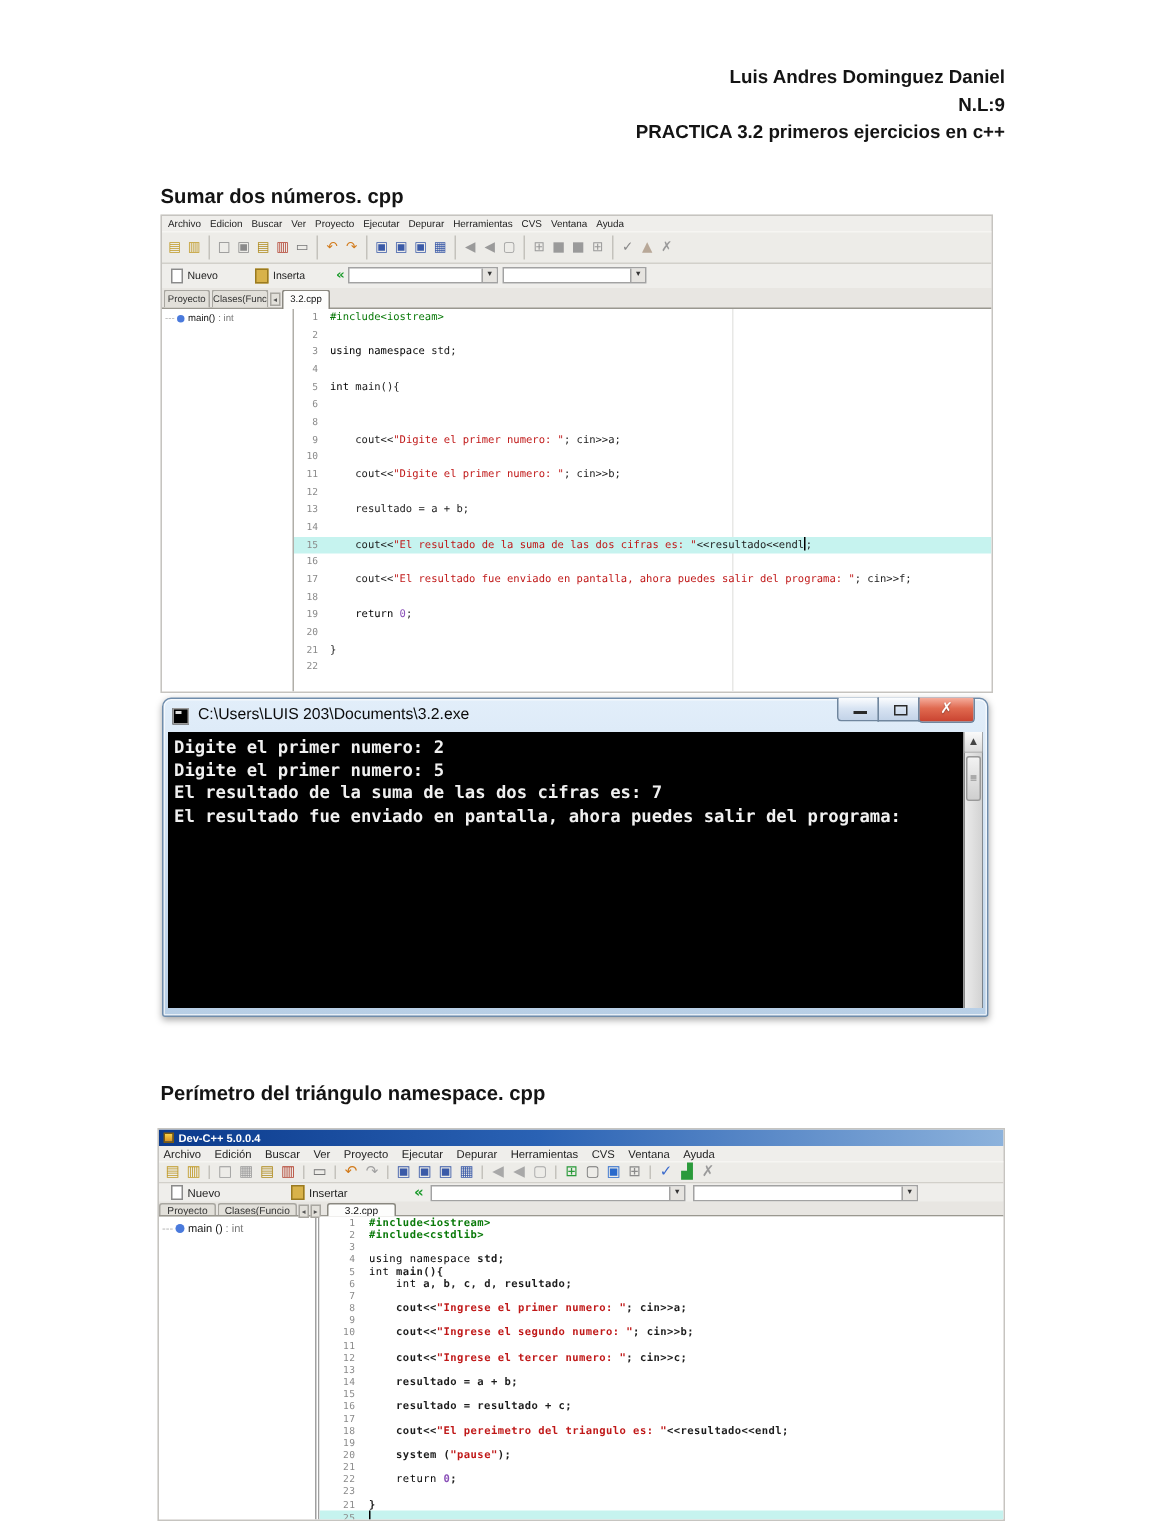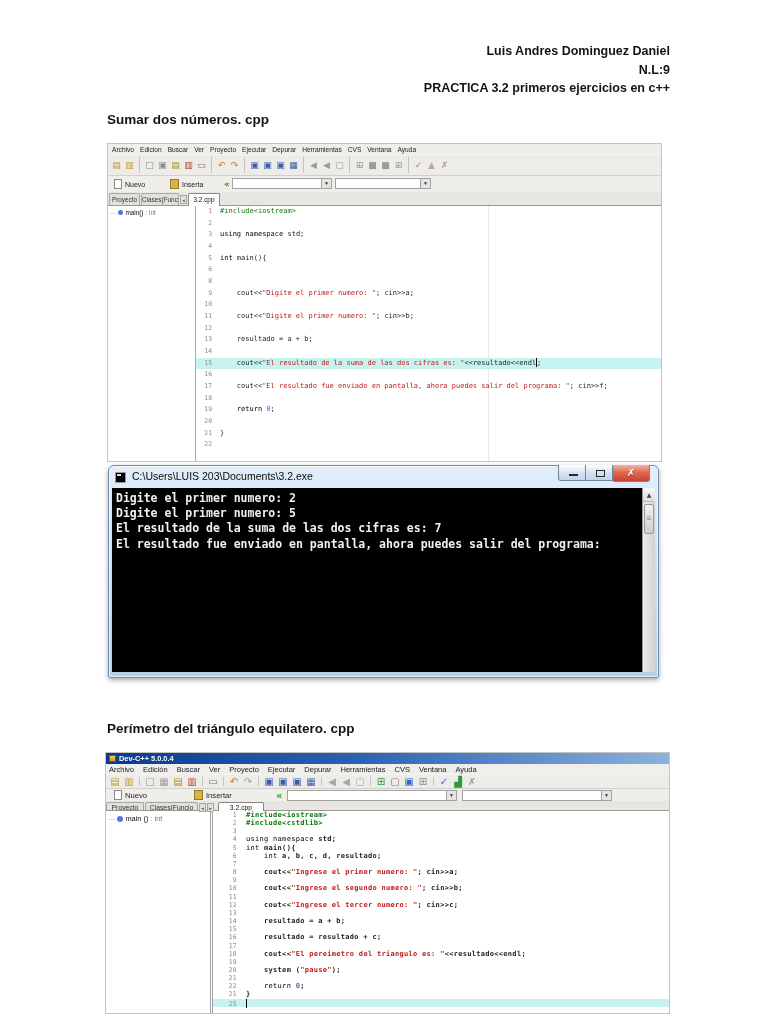--- a/index.html
+++ b/index.html
@@ -4,21 +4,21 @@
 <style>
   *{box-sizing:border-box;margin:0;padding:0}
   html,body{background:#9a9a9a}
   .page{position:relative;width:768px;height:1024px;background:#ffffff;overflow:hidden;
         font-family:"Liberation Sans",sans-serif;margin:0 auto}
 
   
   .doc-header{position:absolute;top:42px;right:98px;text-align:right;font-weight:700;
               font-size:12.5px;line-height:18.5px;color:#141414}
   .sec-title{position:absolute;left:107px;font-weight:700;font-size:13.5px;color:#141414}
-  #sec1{top:112px} #sec2{top:721px}
+  #sec1{top:123px} #sec2{top:721px}
 
   
   .ide{position:absolute;background:#efeeeb;border:1px solid #c6c4c0;display:flex;
        flex-direction:column;overflow:hidden}
   #ide1{left:107px;top:143px;width:555px;height:319px}
   #ide2{left:105px;top:752px;width:565px;height:262px}
 
   .wtitle{height:11px;background:linear-gradient(to right,#0b3a8c,#2a62b4 45%,#8cb2dc);
           display:flex;align-items:center;gap:3px;padding-left:3px;color:#fff;
           font-size:7.4px;font-weight:700;white-space:nowrap;overflow:hidden}
@@ -265,21 +265,21 @@
     </div>
     <div class="cclient">
       <div class="ctextarea"><div>Digite el primer numero: 2</div><div>Digite el primer numero: 5</div><div>El resultado de la suma de las dos cifras es: 7</div><div>El resultado fue enviado en pantalla, ahora puedes salir del programa:</div></div>
       <div class="cscroll">
         <div class="csup">▲</div>
         <div class="csthumb">≡</div>
       </div>
     </div>
   </div>
 
-  <div class="sec-title" id="sec2">Perímetro del triángulo equilatero. cpp</div>
+  <div class="sec-title" id="sec2">Perímetro del triángulo namespace. cpp</div>
 
   <div class="ide" id="ide2">
     <div class="wtitle">
       <span class="wicon"></span>
       <span>Dev-C++ 5.0.0.4</span>
     </div>
     <div class="menubar">
         <span>Archivo</span>
         <span>Edición</span>
         <span>Buscar</span>
@@ -377,19 +377,20 @@
           <div class="cline"><span class="ln">13</span></div>
           <div class="cline"><span class="ln">14</span><span class="pln">    resultado = a + b;</span></div>
           <div class="cline"><span class="ln">15</span></div>
           <div class="cline"><span class="ln">16</span><span class="pln">    resultado = resultado + c;</span></div>
           <div class="cline"><span class="ln">17</span></div>
           <div class="cline"><span class="ln">18</span><span class="pln">    cout&lt;&lt;</span><span class="str">"El pereimetro del triangulo es: "</span><span class="pln">&lt;&lt;resultado&lt;&lt;endl;</span></div>
           <div class="cline"><span class="ln">19</span></div>
           <div class="cline"><span class="ln">20</span><span class="pln">    system (</span><span class="str">"pause"</span><span class="pln">);</span></div>
           <div class="cline"><span class="ln">21</span></div>
           <div class="cline"><span class="ln">22</span><span class="pln">    </span><span class="kw">return</span><span class="pln"> </span><span class="num">0</span><span class="pln">;</span></div>
+          <div class="cline"><span class="ln">23</span></div>
           <div class="cline"><span class="ln">21</span><span class="pln">}</span></div>
           <div class="cline hl"><span class="ln">25</span><span class="cur"></span></div>
         </div>
     </div>
   </div>
 
 </div>
 
 </body></html>

